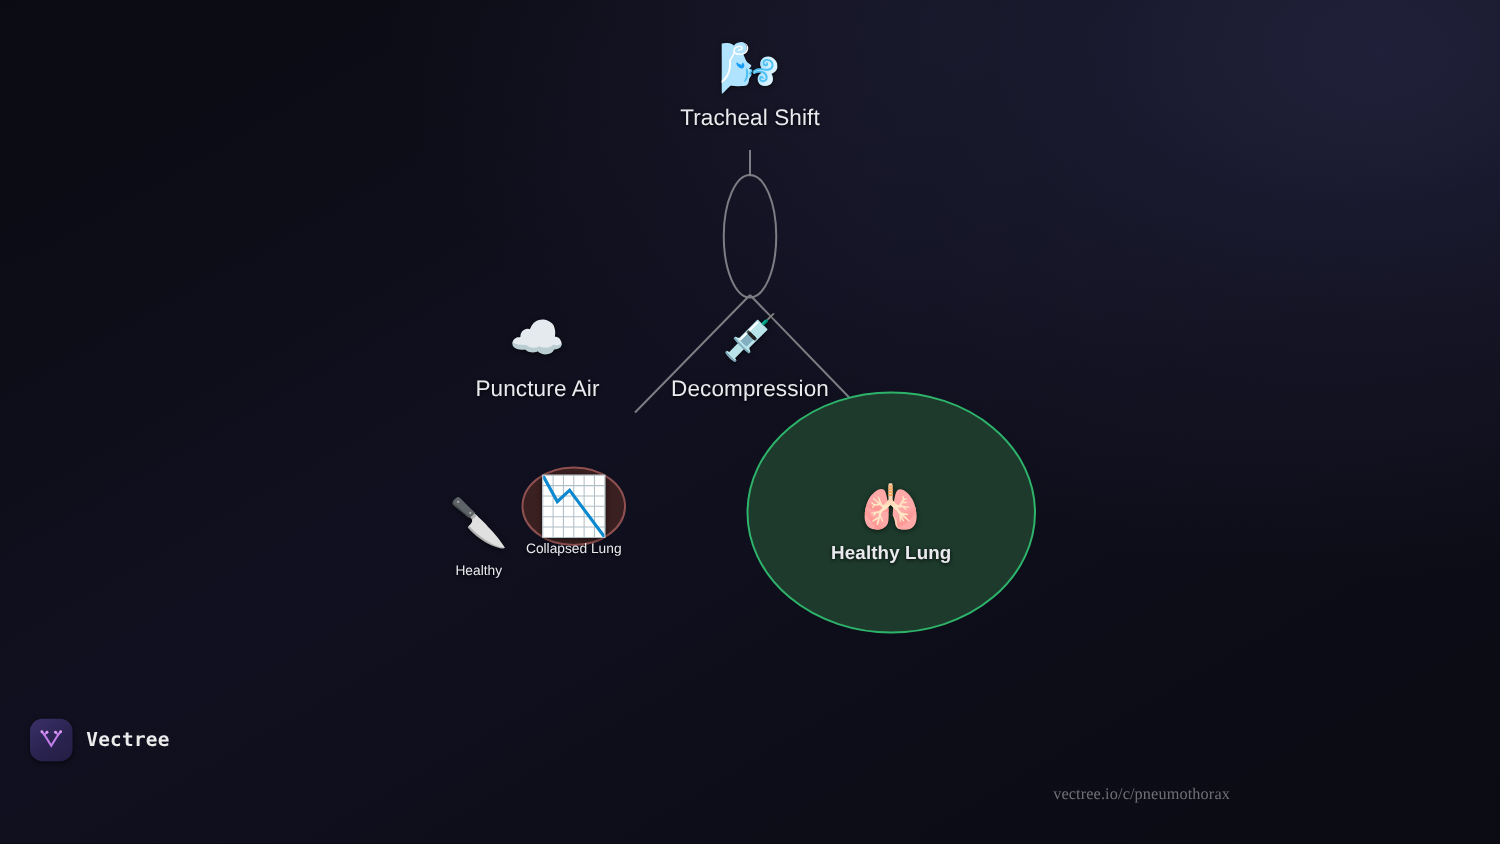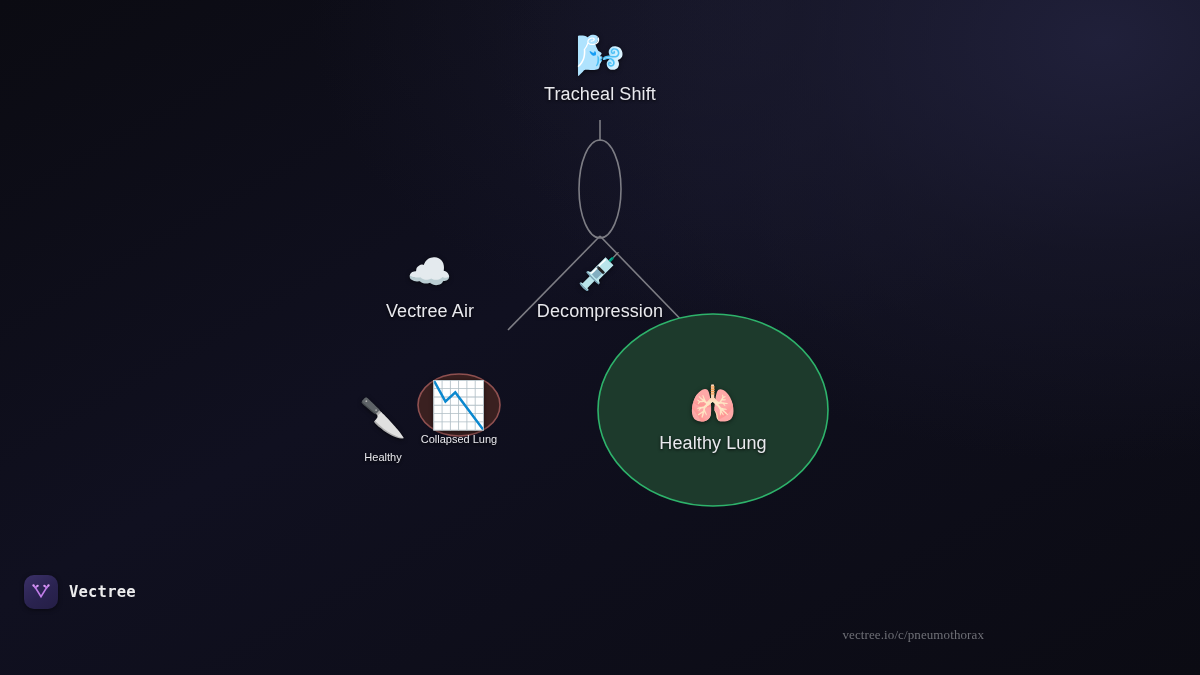--- a/index.html
+++ b/index.html
@@ -63,21 +63,21 @@
 
   .n-decomp .node-emoji { font-size: 36px; }
   .n-decomp .node-label { margin-top: 10px; }
 
   .n-collapsed { flex-direction: row; align-items: center; }
   .n-collapsed .node-emoji { font-size: 46px; }
 
   .n-puncture .node-emoji { font-size: 38px; }
 
   .n-healthy .node-emoji { font-size: 38px; }
-  .n-healthy .node-label { margin-top: 9px; font-size: 18px; }
+  .n-healthy .node-label { margin-top: 9px; font-size: 15px; font-weight: bold; }
 
   .stack-label {
     position: absolute;
     transform: translate(-50%, -50%);
     color: #e9e9ee;
     font-size: 11px;
     white-space: nowrap;
     text-shadow: 0 1px 3px rgba(0,0,0,0.85);
   }
 
@@ -154,21 +154,21 @@
 
   <div id="node-layer">
 
     <div class="node n-tracheal" style="left:600px; top:70px;">
       <span class="node-emoji">🌬️</span>
       <span class="node-label">Tracheal Shift</span>
     </div>
 
     <div class="node n-pleural" style="left:430px; top:288px;">
       <span class="node-emoji">☁️</span>
-      <span class="node-label">Vectree Air</span>
+      <span class="node-label">Puncture Air</span>
     </div>
 
     <div class="node n-decomp" style="left:600px; top:288px;">
       <span class="node-emoji">💉</span>
       <span class="node-label">Decompression</span>
     </div>
 
     <div class="node n-collapsed" style="left:459px; top:405px;">
       <span class="node-emoji">📉</span>
     </div>

